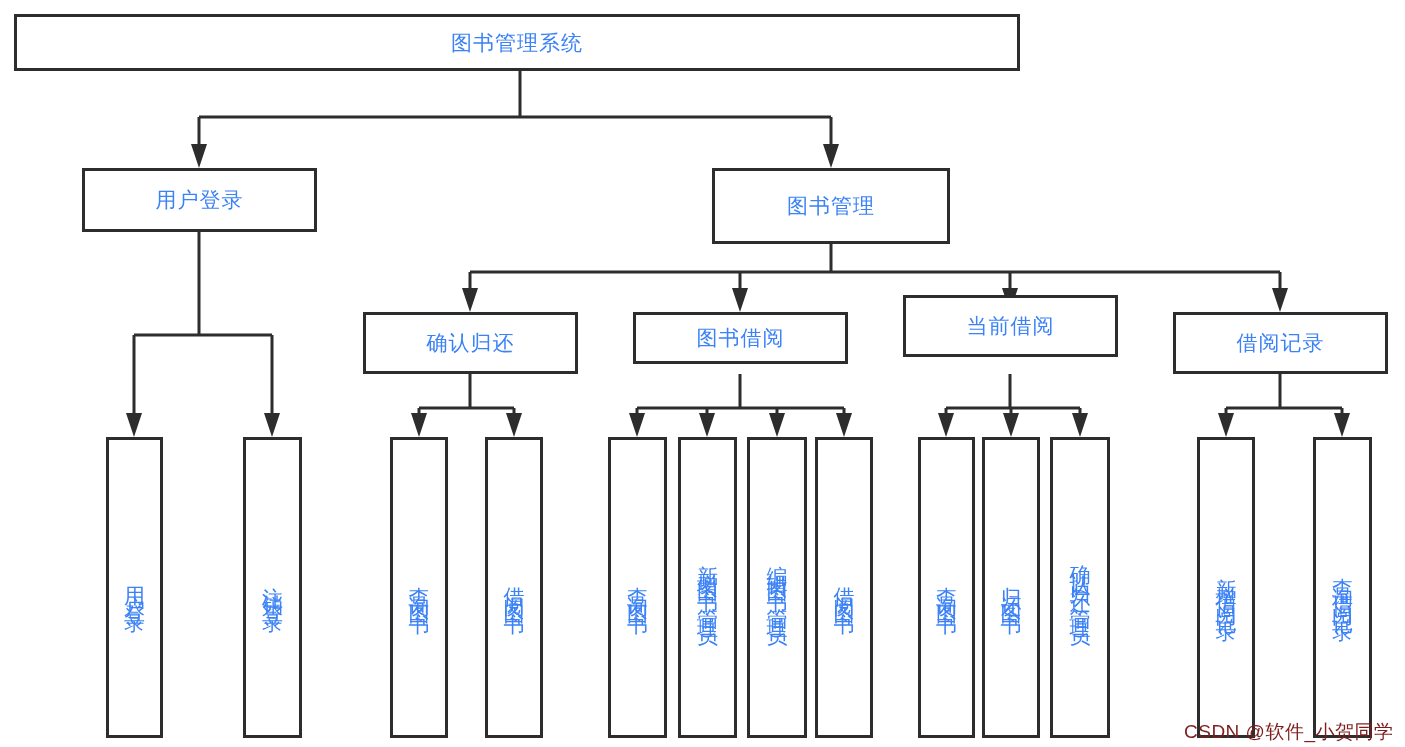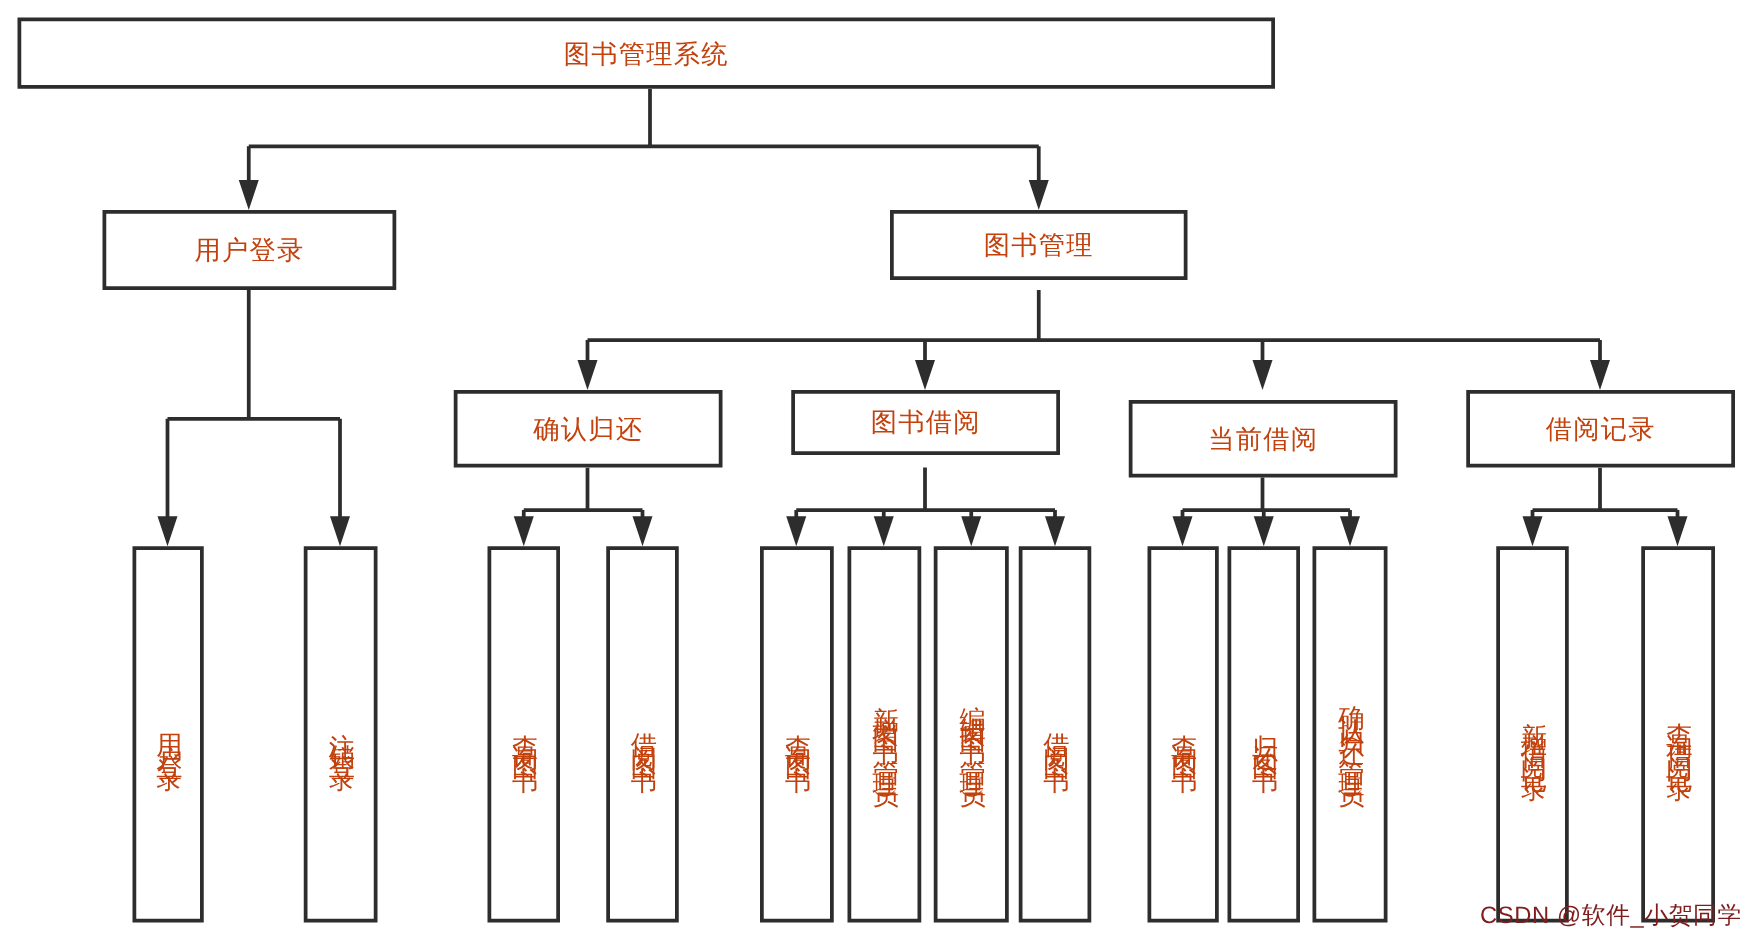--- a/index.html
+++ b/index.html
@@ -20,21 +20,21 @@
   .edges path { stroke: #2d2d2d; stroke-width: 3; fill: none; }
   .edges polygon { fill: #2d2d2d; stroke: none; }
   .box {
     position: absolute;
     box-sizing: border-box;
     border: 3px solid #2d2d2d;
     background: #ffffff;
     display: flex;
     align-items: center;
     justify-content: center;
-    color: #c2410c;
+    color: #3b82f6;
     font-size: 21px;
     letter-spacing: 1px;
     text-align: left;
   }
   .vbox {
     writing-mode: vertical-rl;
     letter-spacing: 0.42em;
     padding: 6px 0;
     font-size: 21px;
   }
@@ -93,25 +93,25 @@
     <g>
       <path d="M1280 374 V408 M1226 408 H1342 M1226 408 V415 M1342 408 V415"></path>
       <polygon points="1218,413 1234,413 1226,437"></polygon>
       <polygon points="1334,413 1350,413 1342,437"></polygon>
     </g>
   </svg>
 
   <div class="box" style="left:14px; top:14px; width:1006px; height:57px;">图书管理系统</div>
 
   <div class="box" style="left:82px; top:168px; width:235px; height:64px;">用户登录</div>
-  <div class="box" style="left:712px; top:168px; width:238px; height:56px;">图书管理</div>
+  <div class="box" style="left:712px; top:168px; width:238px; height:76px;">图书管理</div>
 
   <div class="box" style="left:363px; top:312px; width:215px; height:62px;">确认归还</div>
   <div class="box" style="left:633px; top:312px; width:215px; height:52px;">图书借阅</div>
-  <div class="box" style="left:903px; top:320px; width:215px; height:62px;">当前借阅</div>
+  <div class="box" style="left:903px; top:295px; width:215px; height:62px;">当前借阅</div>
   <div class="box" style="left:1173px; top:312px; width:215px; height:62px;">借阅记录</div>
 
   <div class="box vbox" style="left:106px; top:437px; width:57px; height:301px;">用户登录</div>
   <div class="box vbox" style="left:243px; top:437px; width:59px; height:301px;">注销登录</div>
 
   <div class="box vbox" style="left:390px; top:437px; width:58px; height:301px;">查询图书</div>
   <div class="box vbox" style="left:485px; top:437px; width:58px; height:301px;">借阅图书</div>
 
   <div class="box vbox" style="left:608px; top:437px; width:59px; height:301px;">查询图书</div>
   <div class="box vbox" style="left:678px; top:437px; width:59px; height:301px;">新增图书（管理员）</div>

